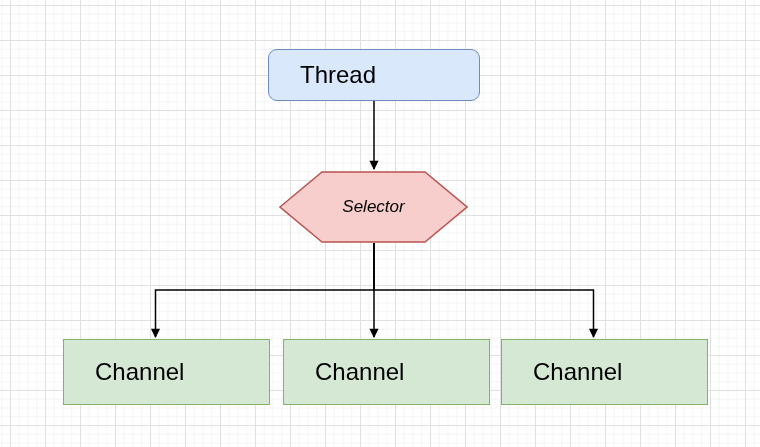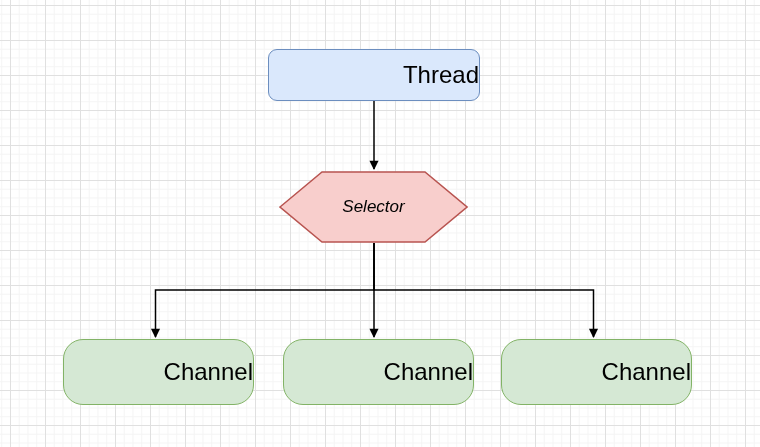--- a/index.html
+++ b/index.html
@@ -31,44 +31,45 @@
     left: 0;
     top: 0;
     width: 760px;
     height: 447px;
     pointer-events: none;
   }
   .node {
     position: absolute;
     display: flex;
     align-items: center;
-    justify-content: flex-end;
+    justify-content: flex-start;
     box-sizing: border-box;
     color: #000000;
+    padding-left: 31px;
   }
   .node-rect {
     border-style: solid;
     border-width: 1.5px;
   }
   .node-thread {
     left: 268px;
     top: 49px;
     width: 212px;
     height: 52px;
     background: #dae8fc;
     border-color: #6c8ebf;
     border-radius: 9px;
   }
   .node-channel {
     top: 339px;
-    width: 191px;
+    width: 207px;
     height: 66px;
     background: #d5e8d4;
     border-color: #82b366;
-    border-radius: 20px;
+    border-radius: 0;
   }
   .node-channel.c1 { left: 63px; }
   .node-channel.c2 { left: 283px; }
   .node-channel.c3 { left: 501px; }
   .node-label-lg {
     font-size: 24px;
     line-height: 1;
   }
   .hex-wrap {
     position: absolute;

